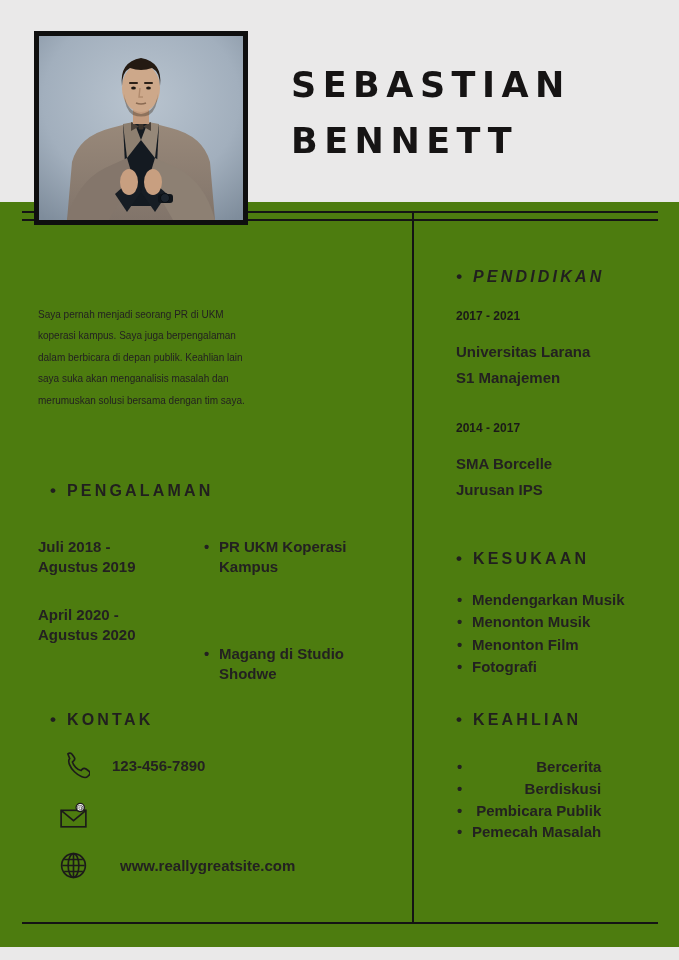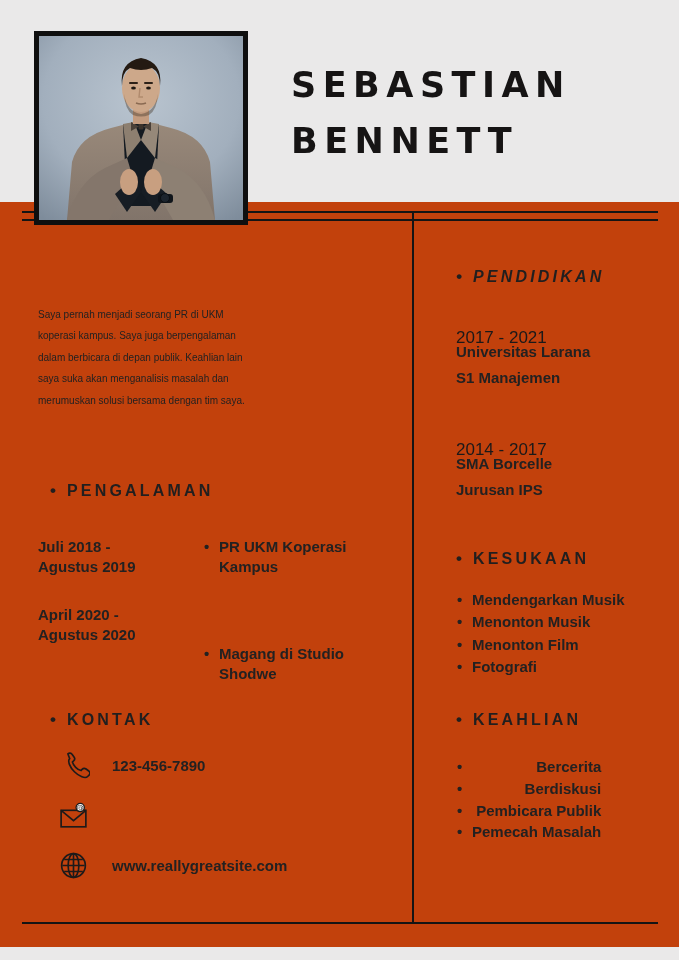--- a/index.html
+++ b/index.html
@@ -1,18 +1,18 @@
 <!DOCTYPE html>
 <html><head>
 <meta charset="utf-8">
 <style>
   html,body{margin:0;padding:0;background:#ffffff;}
   .page{
     position:relative;width:679px;height:960px;overflow:hidden;
-    background:#c2410c;font-family:"Liberation Sans",sans-serif;color:#1d1b1b;
+    background:#4d7c0f;font-family:"Liberation Sans",sans-serif;color:#1d1b1b;
   }
   
   .header-bg{position:absolute;left:0;top:0;width:679px;height:202px;background:#eae9e9;}
   .footer-strip{position:absolute;left:0;top:947px;width:679px;height:13px;background:#eae9e9;}
   .photo-frame{
     position:absolute;left:34px;top:31px;width:214px;height:194px;
     border:5px solid #0f0f0f;box-sizing:border-box;background:#9fadbb;z-index:3;
   }
   .photo-frame svg{display:block;width:100%;height:100%;}
   .name{
@@ -48,25 +48,25 @@
   .exp-period{position:absolute;left:38px;width:160px;line-height:19.5px;white-space:pre-line;}
   .exp-role{position:absolute;left:204px;width:170px;line-height:19.5px;white-space:pre-line;}
   .row1{top:537px;}
   .row2{top:605px;}
   .bullet-item{position:relative;padding-left:15px;}
   .bullet-item::before{content:"\2022";position:absolute;left:0;top:0;font-weight:700;}
   
   .contact-row{position:absolute;left:57px;display:flex;align-items:center;height:34px;}
   .c1{top:748px;}
   .c2{top:799px;}
-  .c3{top:848px;}
+  .c3{top:848px;gap:8px;}
   .contact-row svg{width:33px;height:33px;flex:0 0 auto;}
   .contact-value{margin-left:22px;font-size:15px;font-weight:700;color:#232121;}
   
-  .edu-period{position:absolute;left:456px;font-size:17px;font-weight:400;color:#1b1919;margin-top:19px;}
+  .edu-period{position:absolute;left:456px;font-size:12px;font-weight:700;color:#1b1919;}
   .edu-line{position:absolute;left:456px;font-size:15px;font-weight:700;color:#232121;}
   .e1p{top:309px;} .e1s{top:343px;} .e1m{top:369px;}
   .e2p{top:421px;} .e2s{top:455px;} .e2m{top:481px;}
   
   .dotlist{position:absolute;left:457px;margin:0;padding:0;list-style:none;}
   .dotlist li{font-size:15px;font-weight:700;color:#232121;}
   .hobbies{top:589px;}
   .hobbies li{line-height:22.3px;}
   .skills{top:756px;}
   .skills li{line-height:21.8px;text-align:right;}

